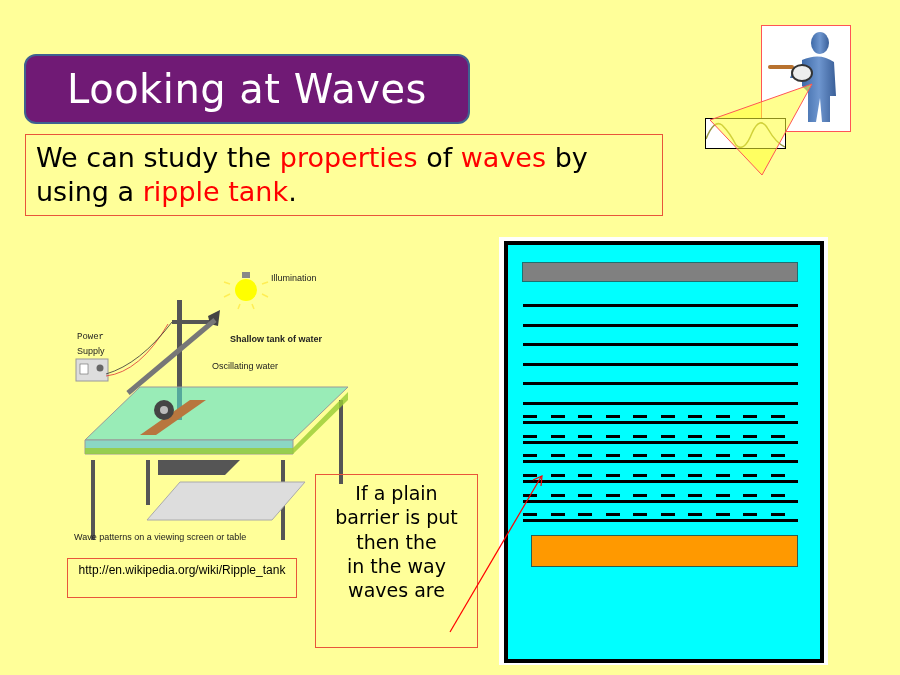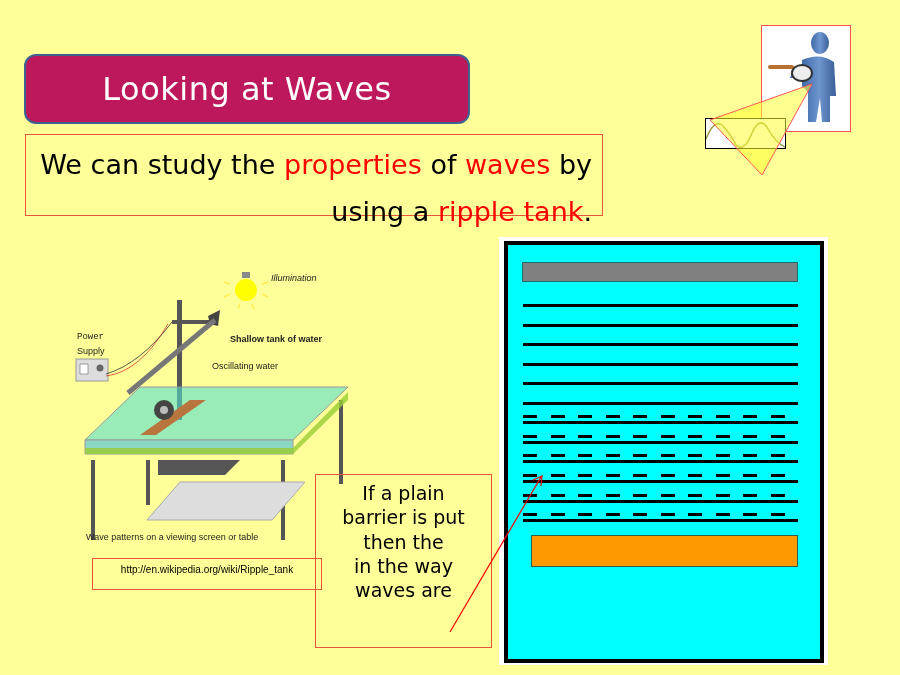--- a/index.html
+++ b/index.html
@@ -3,58 +3,56 @@
 <meta charset="utf-8">
 <style>
   html, body { margin:0; padding:0; }
   body {
     width:900px; height:675px; position:relative; overflow:hidden;
     background:#FFFF99;
     font-family:"DejaVu Sans", sans-serif;
   }
   .title-box {
     position:absolute; left:24px; top:54px; width:446px; height:70px;
-    background:#be185d; border:2px solid #3F6190; border-radius:12px;
+    background:#701a75; border:2px solid #3F6190; border-radius:12px;
     box-sizing:border-box;
-    color:#fff; font-size:32px; line-height:66px; text-align:center;
+    color:#fff; font-size:40px; line-height:66px; text-align:center;
     font-family:"DejaVu Sans", sans-serif; letter-spacing:0.5px;
   }
   .intro-box {
-    position:absolute; left:25px; top:134px; width:578px; height:82px;
+    position:absolute; left:25px; top:134px; width:638px; height:82px;
     border:1px solid #E8563A; box-sizing:border-box;
-    padding:6px 10px; font-size:27px; line-height:47px; color:#000;
+    padding:6px 10px; font-size:27px; line-height:34px; color:#000;
     font-family:"DejaVu Sans", sans-serif;
-    text-align:right;
   }
   .red { color:#FF0000; }
   .person-frame {
     position:absolute; left:761px; top:25px; width:90px; height:107px;
     background:#fff; border:1.5px solid #FF5555; box-sizing:border-box;
   }
   .wave-frame {
     position:absolute; left:705px; top:118px; width:81px; height:31px;
     background:#fff; border:1px solid #000; box-sizing:border-box;
   }
   .overlay-svg { position:absolute; left:0; top:0; pointer-events:none; }
   .apparatus {
     position:absolute; left:60px; top:260px; width:300px; height:290px;
   }
   .app-label {
     position:absolute; font-size:9px; color:#222;
     font-family:"Liberation Sans", sans-serif;
   }
   .link-box {
-    position:absolute; left:67px; top:558px; width:230px; height:32px;
+    position:absolute; left:67px; top:558px; width:230px; height:40px;
     border:1px solid #E8563A; box-sizing:border-box;
-    font-size:10px; line-height:22px; text-align:center; color:#000;
+    font-size:12px; line-height:22px; text-align:center; color:#000;
     font-family:"Liberation Sans", sans-serif;
-    margin-left:25px;
   }
   .caption-box {
-    position:absolute; left:315px; top:474px; width:177px; height:174px;
+    position:absolute; left:315px; top:474px; width:163px; height:174px;
     border:1px solid #E8563A; box-sizing:border-box;
     font-size:19px; line-height:24.3px; text-align:center; color:#000;
     padding-top:6px;
     font-family:"DejaVu Sans", sans-serif;
   }
   .tank-outer {
     position:absolute; left:499px; top:237px; width:329px; height:428px;
     background:#fff;
   }
   .tank {
@@ -147,26 +145,26 @@
     <polygon points="25,180 80,127 288,127 233,180" fill="#55E0CC" fill-opacity="0.6" stroke="#999"></polygon>
     <polygon points="25,180 233,180 233,194 25,194" fill="#8BD7C4" stroke="#999"></polygon>
     <polygon points="25,194 233,194 288,140 288,132 233,188 25,188" fill="#99CC33" fill-opacity="0.8"></polygon>
 
     <polygon points="80,175 130,140 146,140 96,175" fill="#B8763E"></polygon>
     <circle cx="104" cy="150" r="10" fill="#444"></circle>
     <circle cx="104" cy="150" r="4" fill="#bbb"></circle>
 
     <polygon points="87,260 120,222 245,222 212,260" fill="#ddd" stroke="#aaa"></polygon>
   </svg>
-  <span class="app-label" style="left:211px;top:13px;font-style:italic;">Illumination</span>
+  <span class="app-label" style="left:211px;top:13px;">Illumination</span>
   <span class="app-label" style="left:17px;top:72px;font-family:Liberation Mono, monospace;">Power</span>
   <span class="app-label" style="left:17px;top:86px;">Supply</span>
   <span class="app-label" style="left:170px;top:74px;font-weight:bold;">Shallow tank of water</span>
   <span class="app-label" style="left:152px;top:101px;">Oscillating water</span>
-  <span class="app-label" style="left:26px;top:272px;text-align:right;">Wave patterns on a viewing screen or table</span>
+  <span class="app-label" style="left:14px;top:272px;text-align:right;">Wave patterns on a viewing screen or table</span>
 </div>
 
 <div class="link-box">http://en.wikipedia.org/wiki/Ripple_tank</div>
 
 <div class="caption-box">
   <div>If a plain</div>
   <div>barrier is put</div>
   <div>then the</div>
   <div>in the way</div>
   <div>waves are</div>

